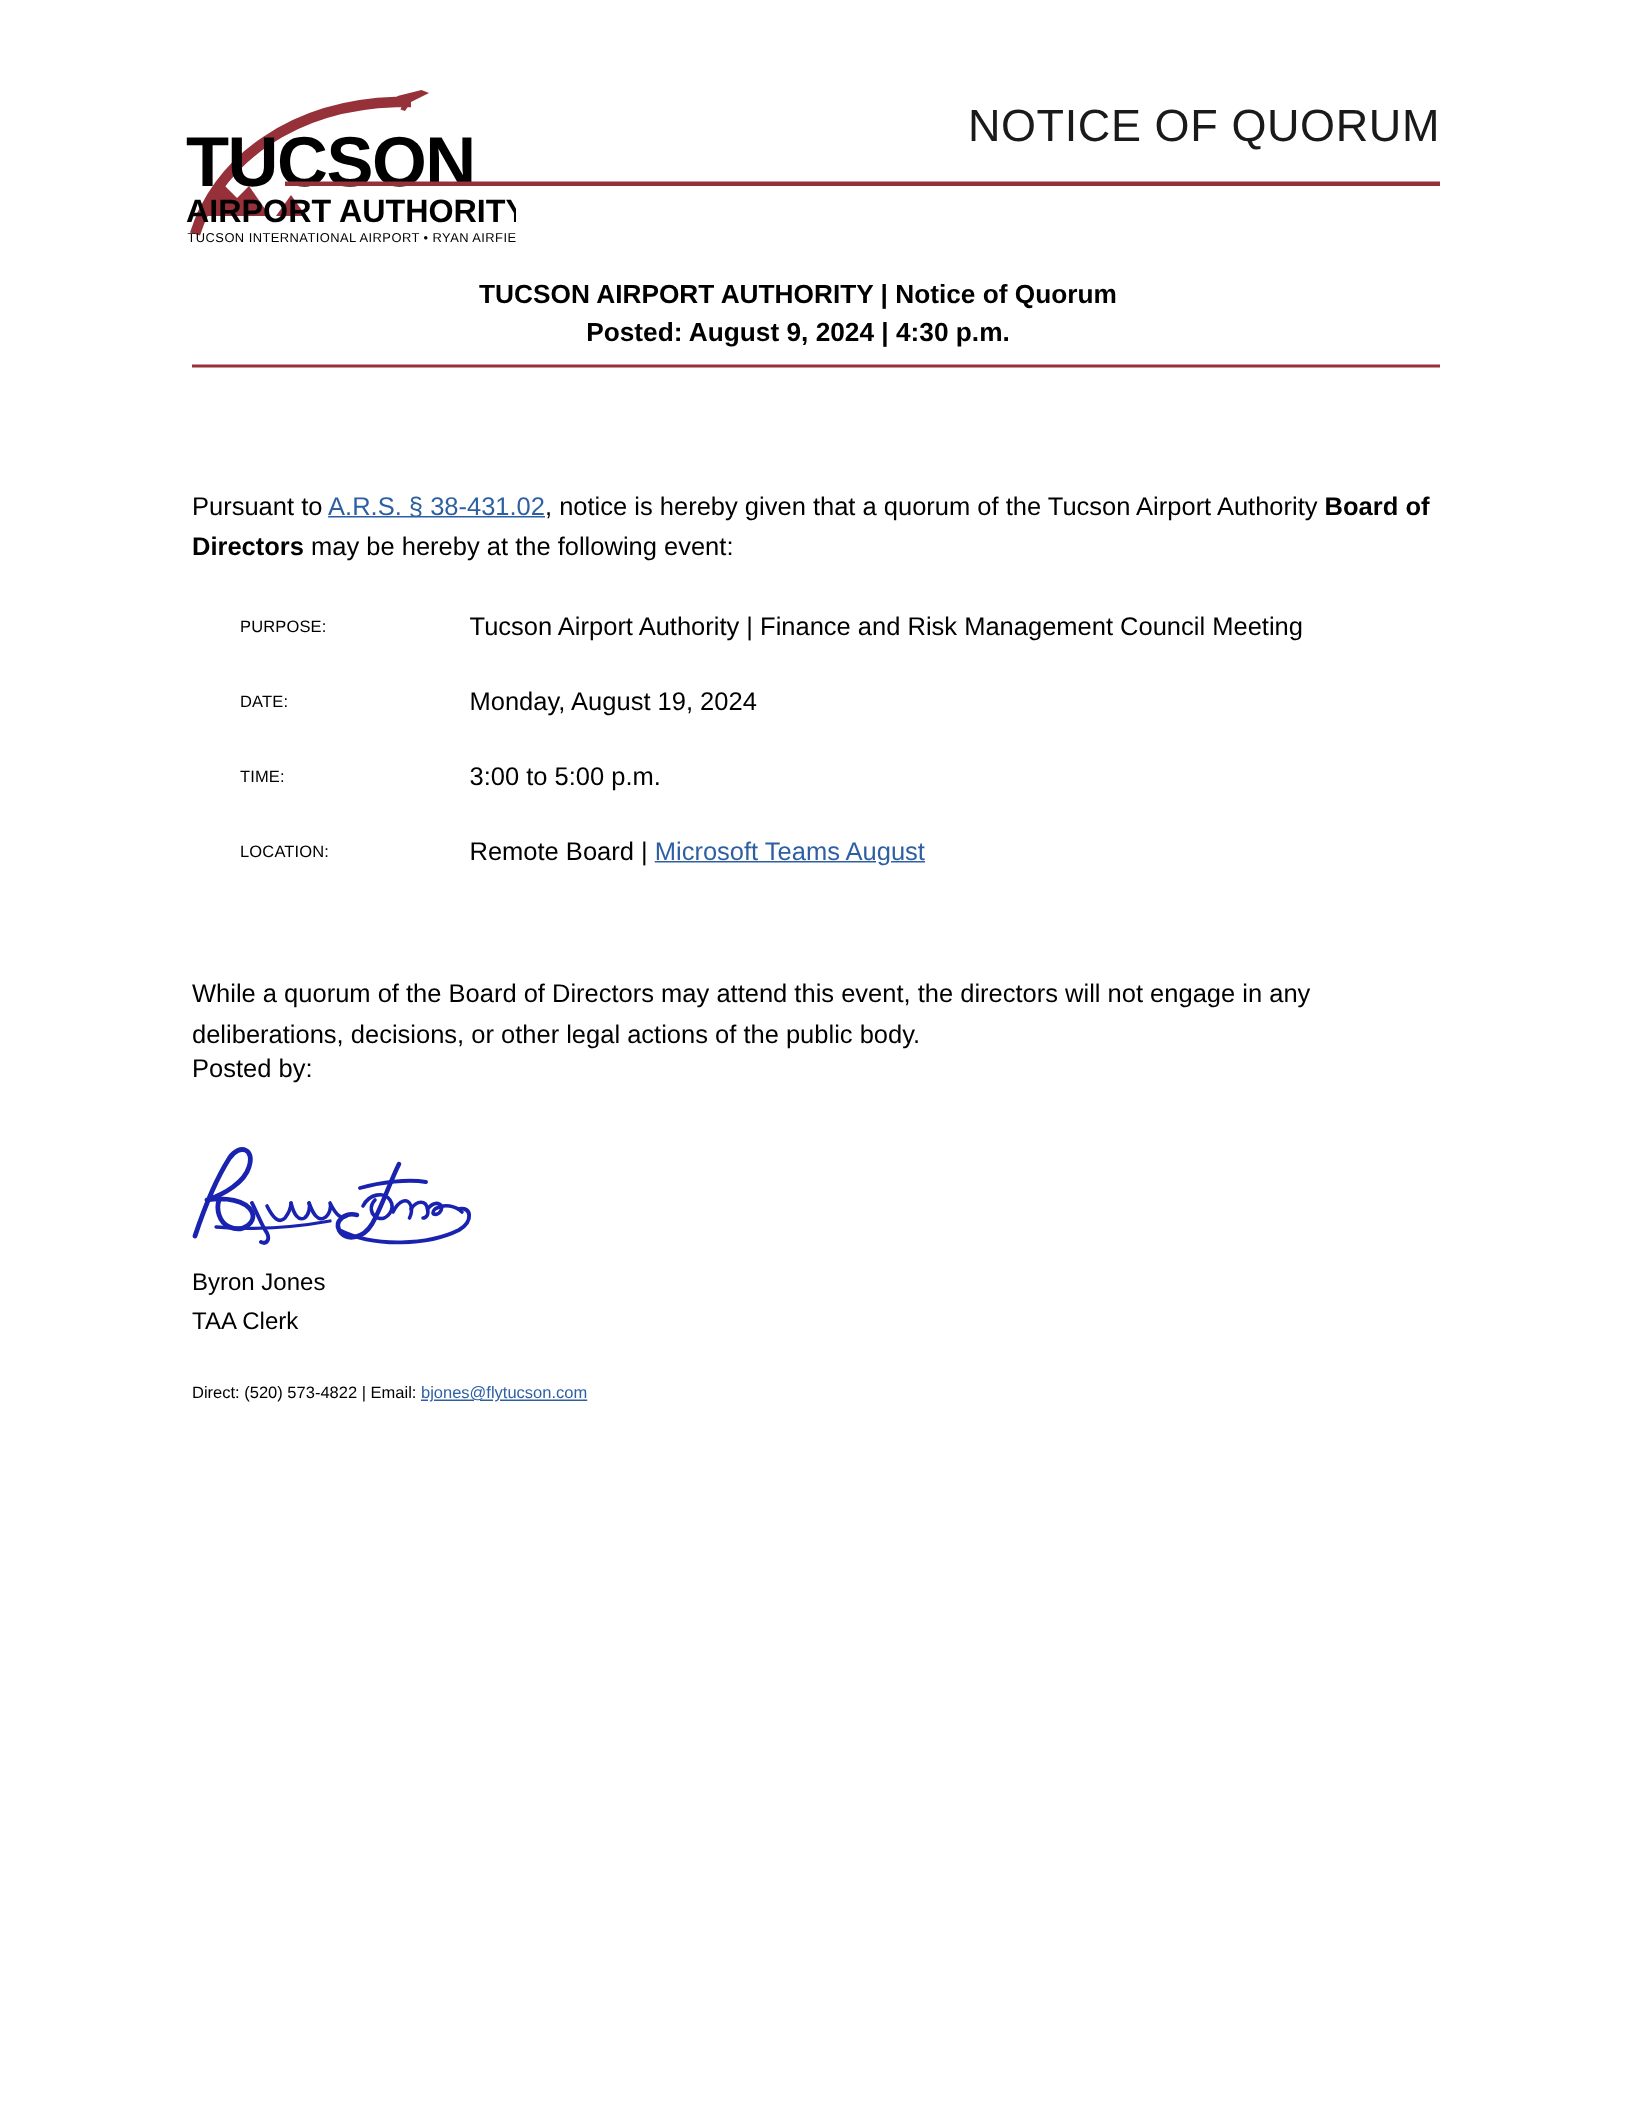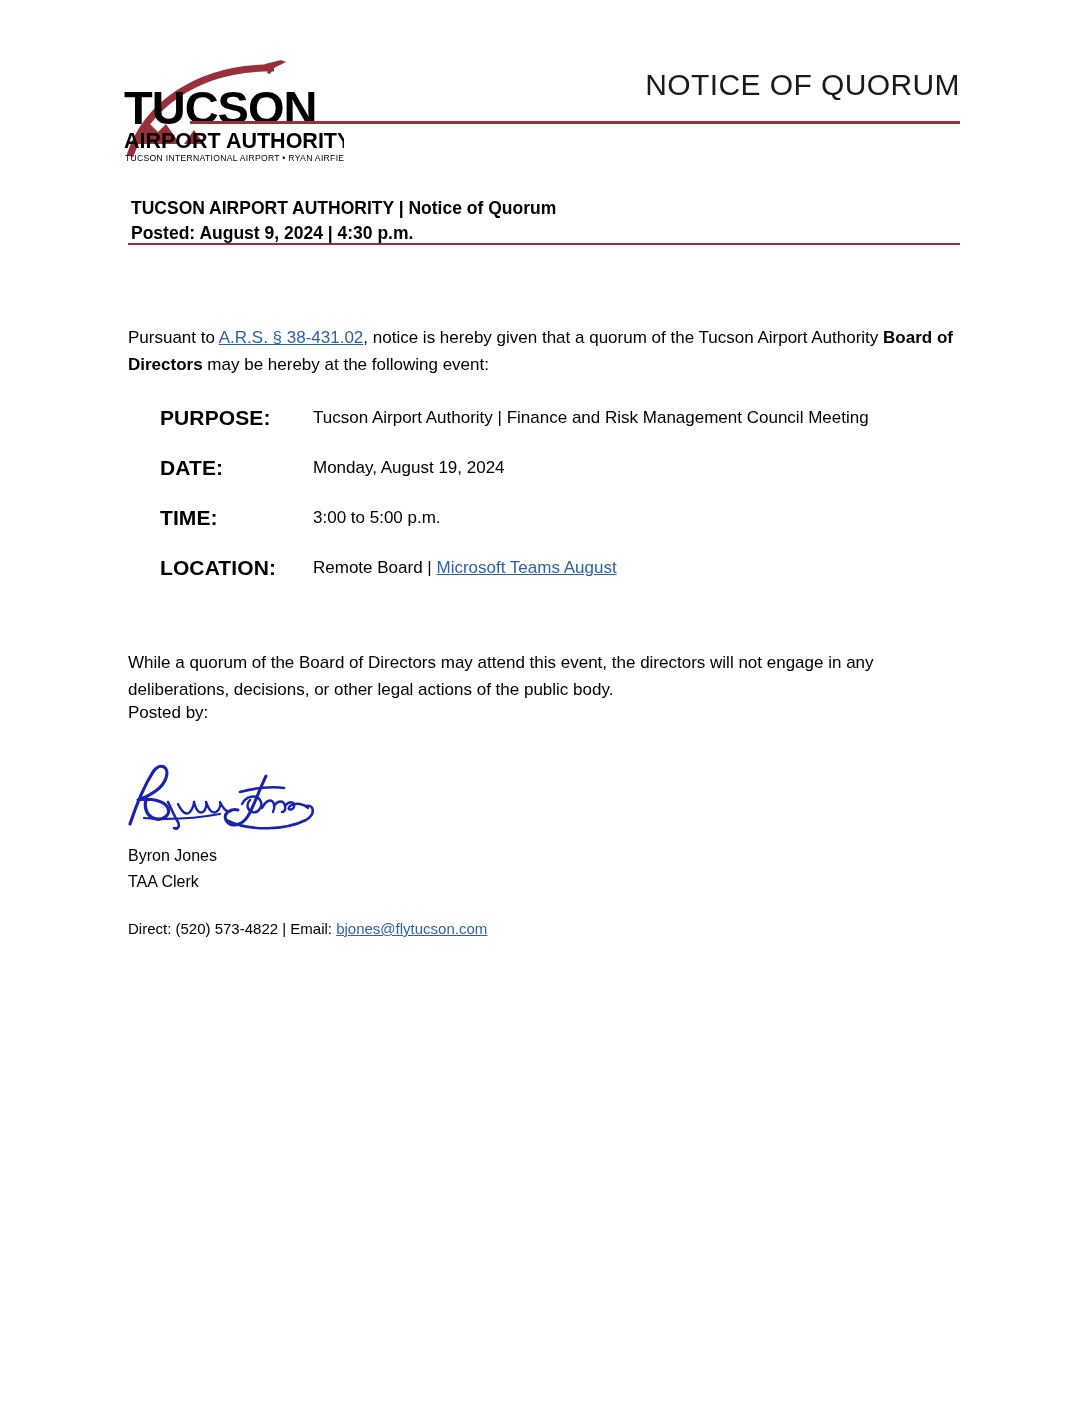--- a/index.html
+++ b/index.html
@@ -57,25 +57,24 @@
     left: 190px;
     top: 121px;
     width: 770px;
     height: 3px;
     background: #963139;
   }
 
   
   .subheader {
     position: absolute;
-    left: 131px;
+    left: 116px;
     top: 184px;
     width: 832px;
-    text-align: left;
-    margin-top: 12px;
+    text-align: center;
   }
   .subheader div {
     font-weight: bold;
     font-size: 17.5px;
     line-height: 25px;
     color: #000;
     white-space: nowrap;
   }
   .subheader-rule {
     position: absolute;
@@ -108,22 +107,22 @@
     width: 800px;
   }
   .detail-row {
     position: relative;
     height: 50px;
   }
   .detail-label {
     position: absolute;
     left: 0;
     top: 0;
-    font-weight: bold;
-    font-size: 21px;
+    font-weight: normal;
+    font-size: 11px;
     line-height: 22px;
     letter-spacing: 0.1px;
   }
   .detail-value {
     position: absolute;
     left: 153px;
     top: 0;
     font-size: 17px;
     line-height: 22px;
   }
@@ -158,21 +157,21 @@
     left: 128px;
     top: 843px;
     font-size: 16px;
     line-height: 26px;
   }
 
   .contact {
     position: absolute;
     left: 128px;
     top: 918px;
-    font-size: 15px;
+    font-size: 11px;
     line-height: 22px;
   }
 
   
   .footer-rule {
     position: absolute;
     left: 124px;
     top: 1296px;
     width: 838px;
     height: 6px;

